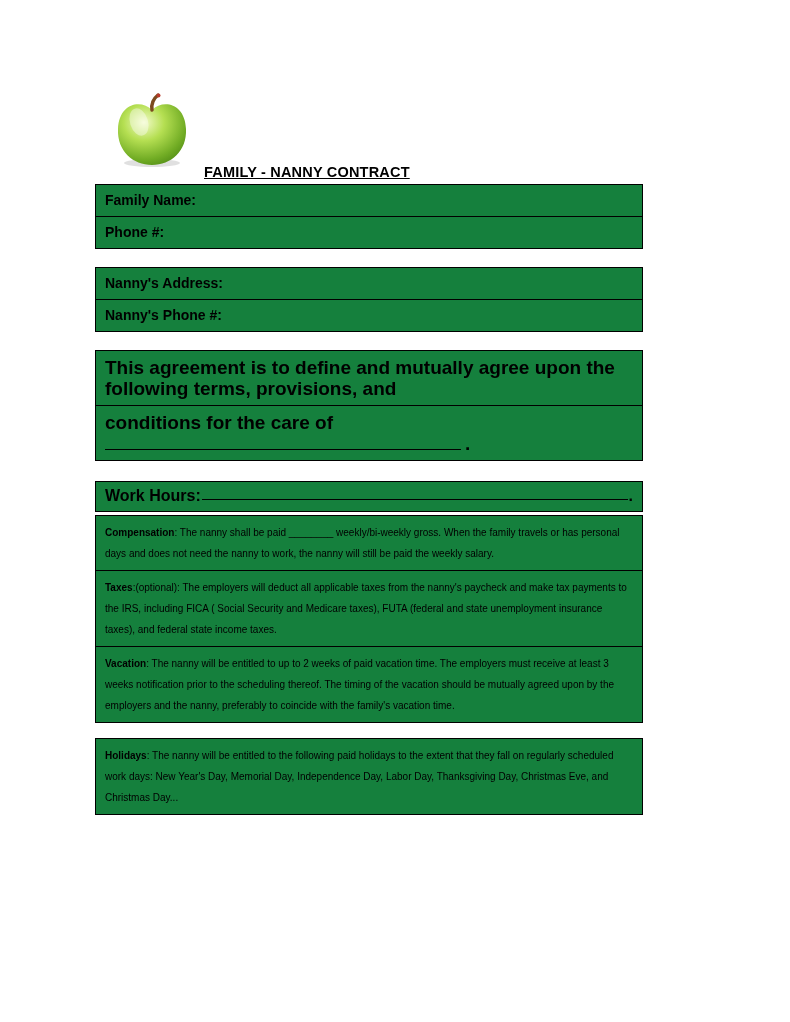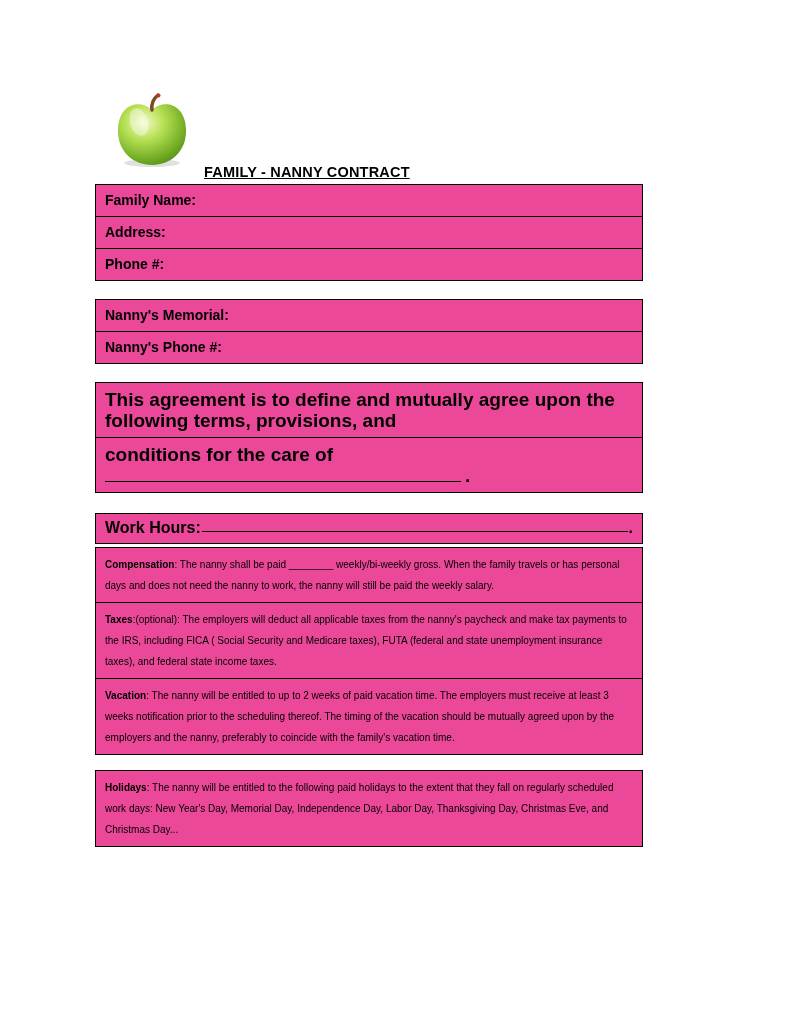--- a/index.html
+++ b/index.html
@@ -30,21 +30,21 @@
   .apple-wrap { width: 78px; height: 76px; flex: 0 0 auto; }
   .doc-title {
     font-size: 14.5px;
     font-weight: bold;
     text-decoration: underline;
     letter-spacing: 0.2px;
     position: relative;
     top: 12px;
     margin: 0;
   }
-  .box { border: 1px solid #000; background: #ec4899; }
+  .box { border: 1px solid #000; background: #15803d; }
   .box > .row { border-bottom: 1px solid #000; }
   .box > .row:last-child { border-bottom: none; }
 
   .tbl-family  { margin-bottom: 18px; }
   .tbl-nanny   { margin-bottom: 18px; }
   .tbl-agree   { margin-bottom: 20px; }
   .tbl-hours   { margin-bottom: 3px; }
   .tbl-terms   { margin-bottom: 15px; }
   .tbl-policy  { margin-bottom: 0; }
 
@@ -112,26 +112,25 @@
         <path d="M39 18 C38 11 40 7 45 3" stroke="#7b4a1f" stroke-width="3.5" fill="none" stroke-linecap="round"></path>
         <circle cx="45.5" cy="3.5" r="2" fill="#b93a2b"></circle>
         <ellipse cx="26" cy="30" rx="9" ry="14" fill="#ffffff" opacity="0.4" transform="rotate(-18 26 30)"></ellipse>
       </svg>
     </div>
     <h1 class="doc-title">FAMILY - NANNY CONTRACT</h1>
   </div>
 
   <div class="box tbl-family">
     <div class="row field-row">Family Name:</div>
-    <div class="row field-row">Address:</div>
     <div class="row field-row">Phone #:</div>
   </div>
 
   <div class="box tbl-nanny">
-    <div class="row field-row">Nanny's Memorial:</div>
+    <div class="row field-row">Nanny's Address:</div>
     <div class="row field-row">Nanny's Phone #:</div>
   </div>
 
   <div class="box tbl-agree">
     <div class="row agree-row">This agreement is to define and mutually agree upon the following terms, provisions, and</div>
     <div class="row agree-row">
       <div>conditions for the care of</div>
       <div>
         <span class="blank-med"></span><span>.</span>
       </div>

